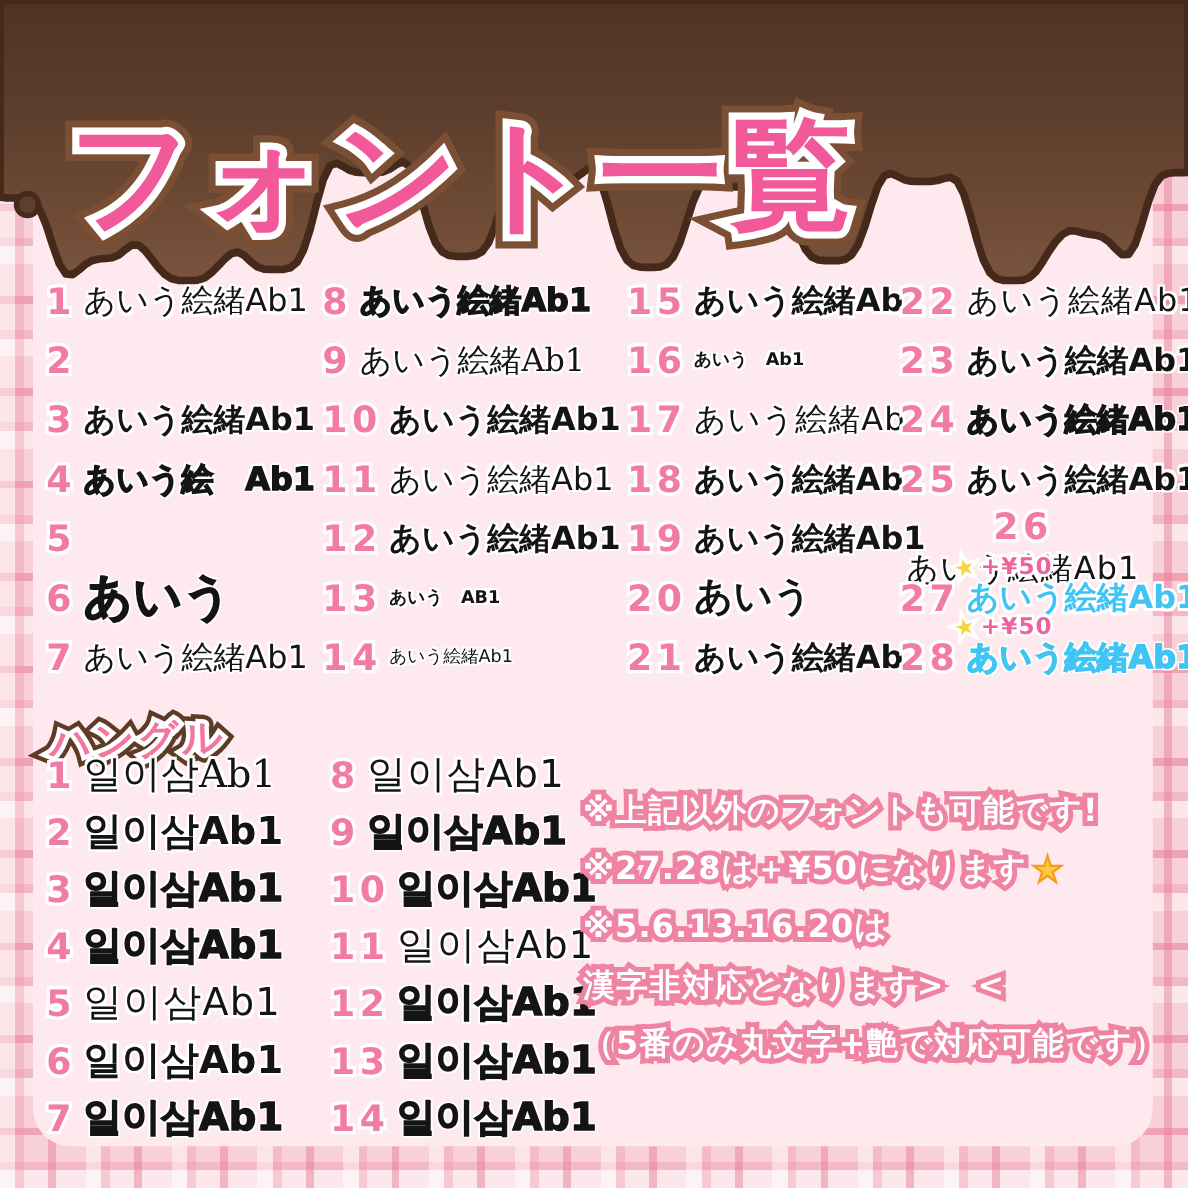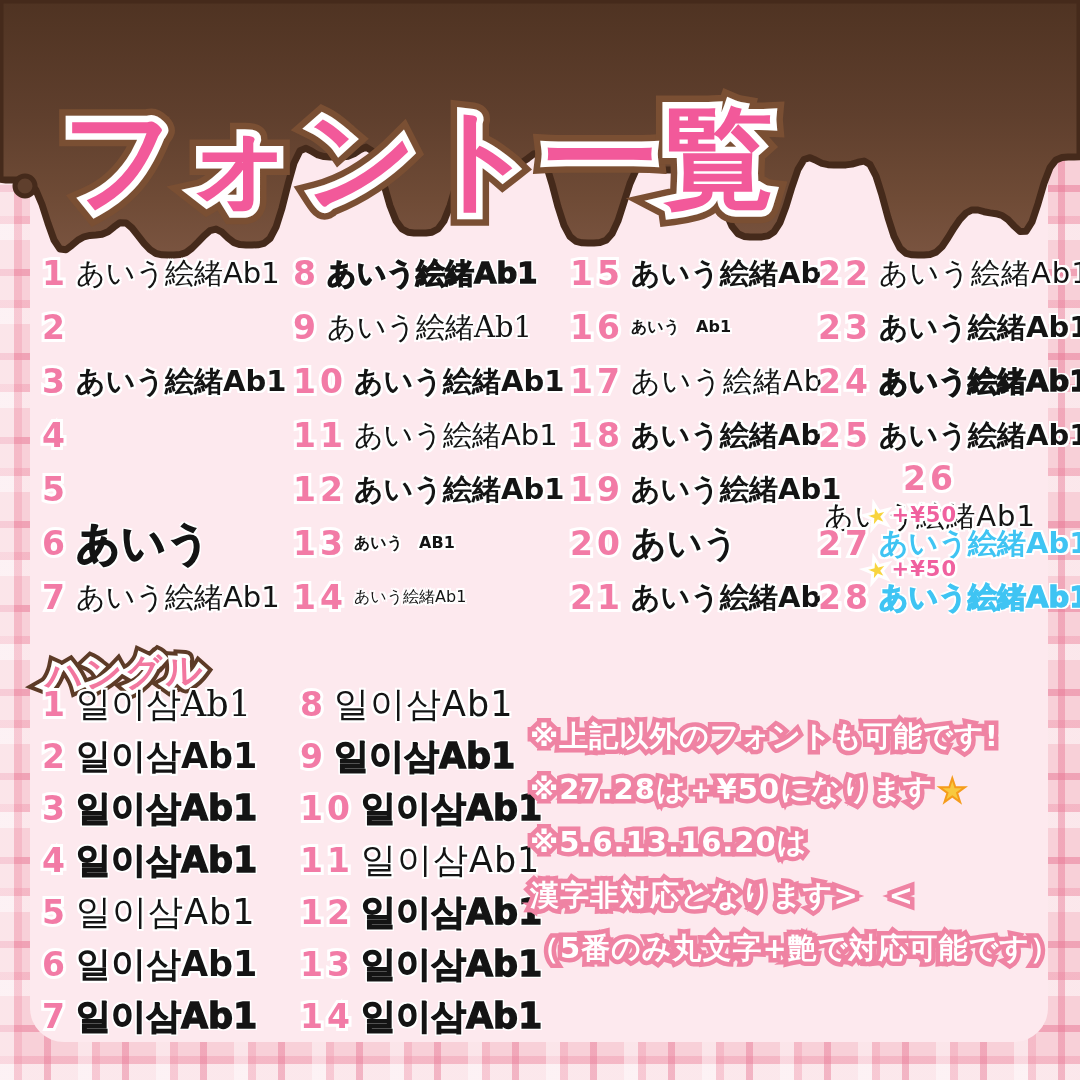--- a/index.html
+++ b/index.html
@@ -106,20 +106,21 @@
     </div>
     <div class="cell" style="grid-area: 2 / 1;">
       <span class="outlined num"><span class="stroke">2</span><span class="fill">2</span></span>
     </div>
     <div class="cell" style="grid-area: 3 / 1;">
       <span class="outlined num"><span class="stroke">3</span><span class="fill">3</span></span>
       <span class="sample s-bold">あいう絵緒Ab1</span>
     </div>
     <div class="cell" style="grid-area: 4 / 1;">
       <span class="outlined num"><span class="stroke">4</span><span class="fill">4</span></span>
+      <span class="sample s-black">あいう絵　Ab1</span>
     </div>
     <div class="cell" style="grid-area: 5 / 1;">
       <span class="outlined num"><span class="stroke">5</span><span class="fill">5</span></span>
     </div>
     <div class="cell" style="grid-area: 6 / 1;">
       <span class="outlined num"><span class="stroke">6</span><span class="fill">6</span></span>
       <span class="sample s-black s-big">あいう</span>
     </div>
     <div class="cell" style="grid-area: 7 / 1;">
       <span class="outlined num"><span class="stroke">7</span><span class="fill">7</span></span>

